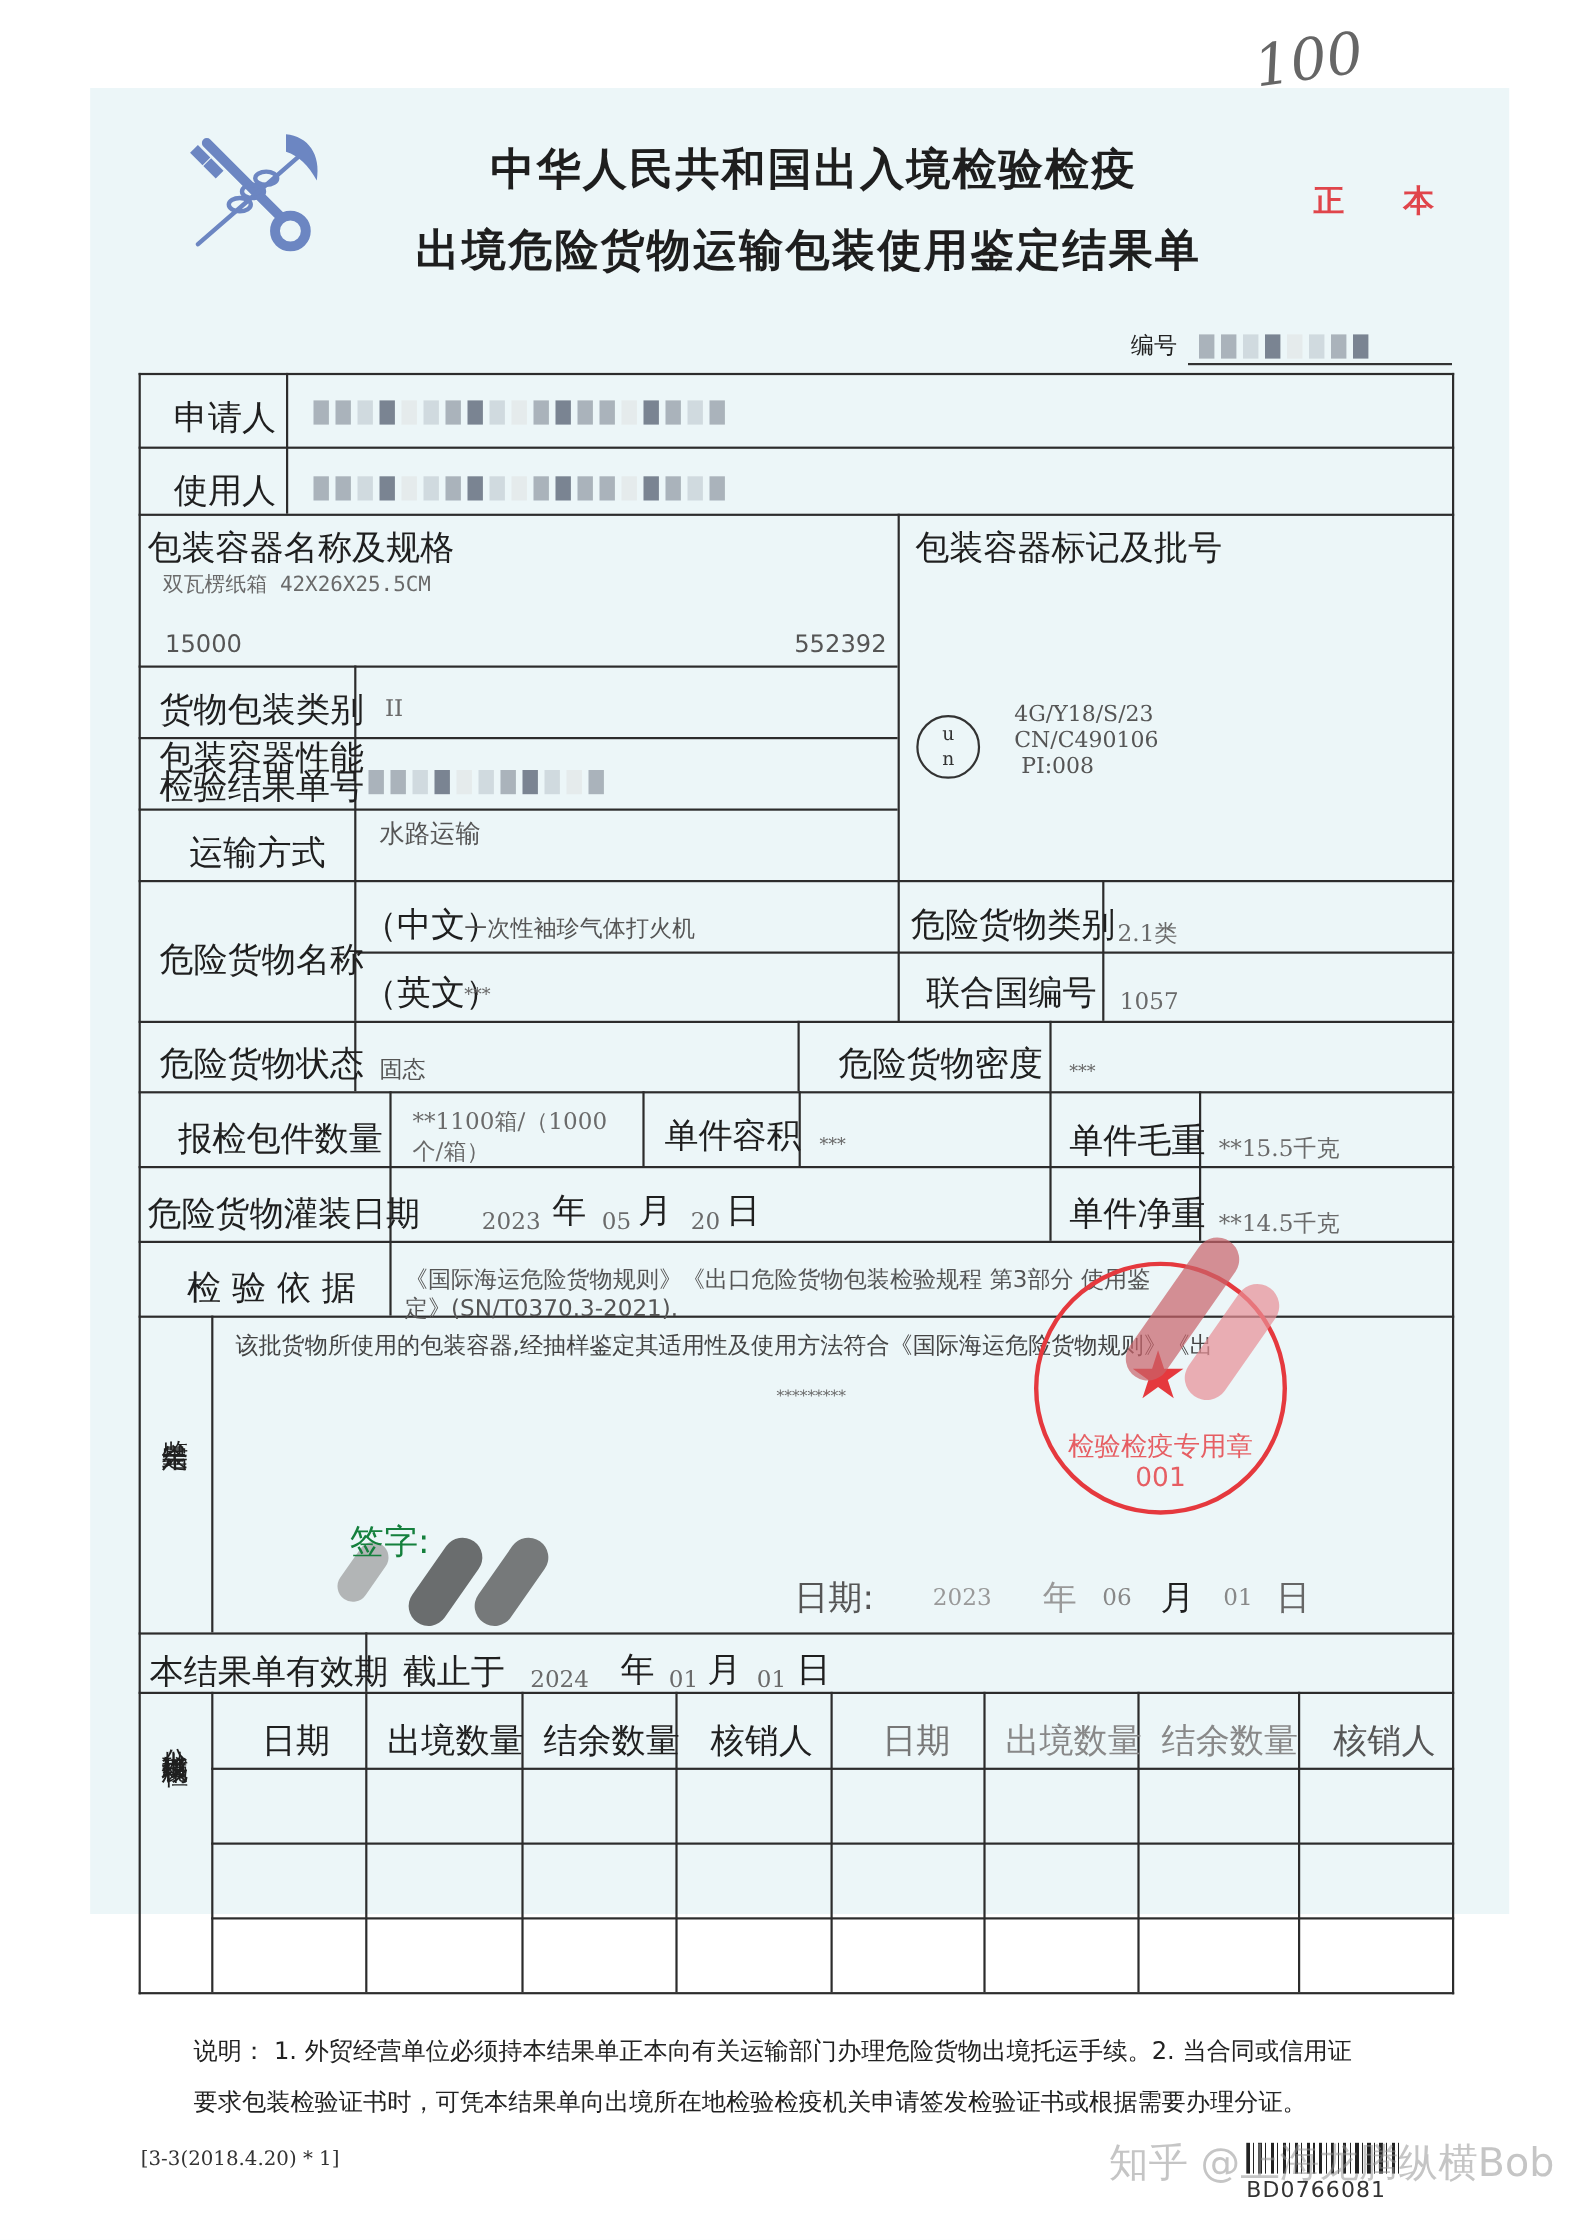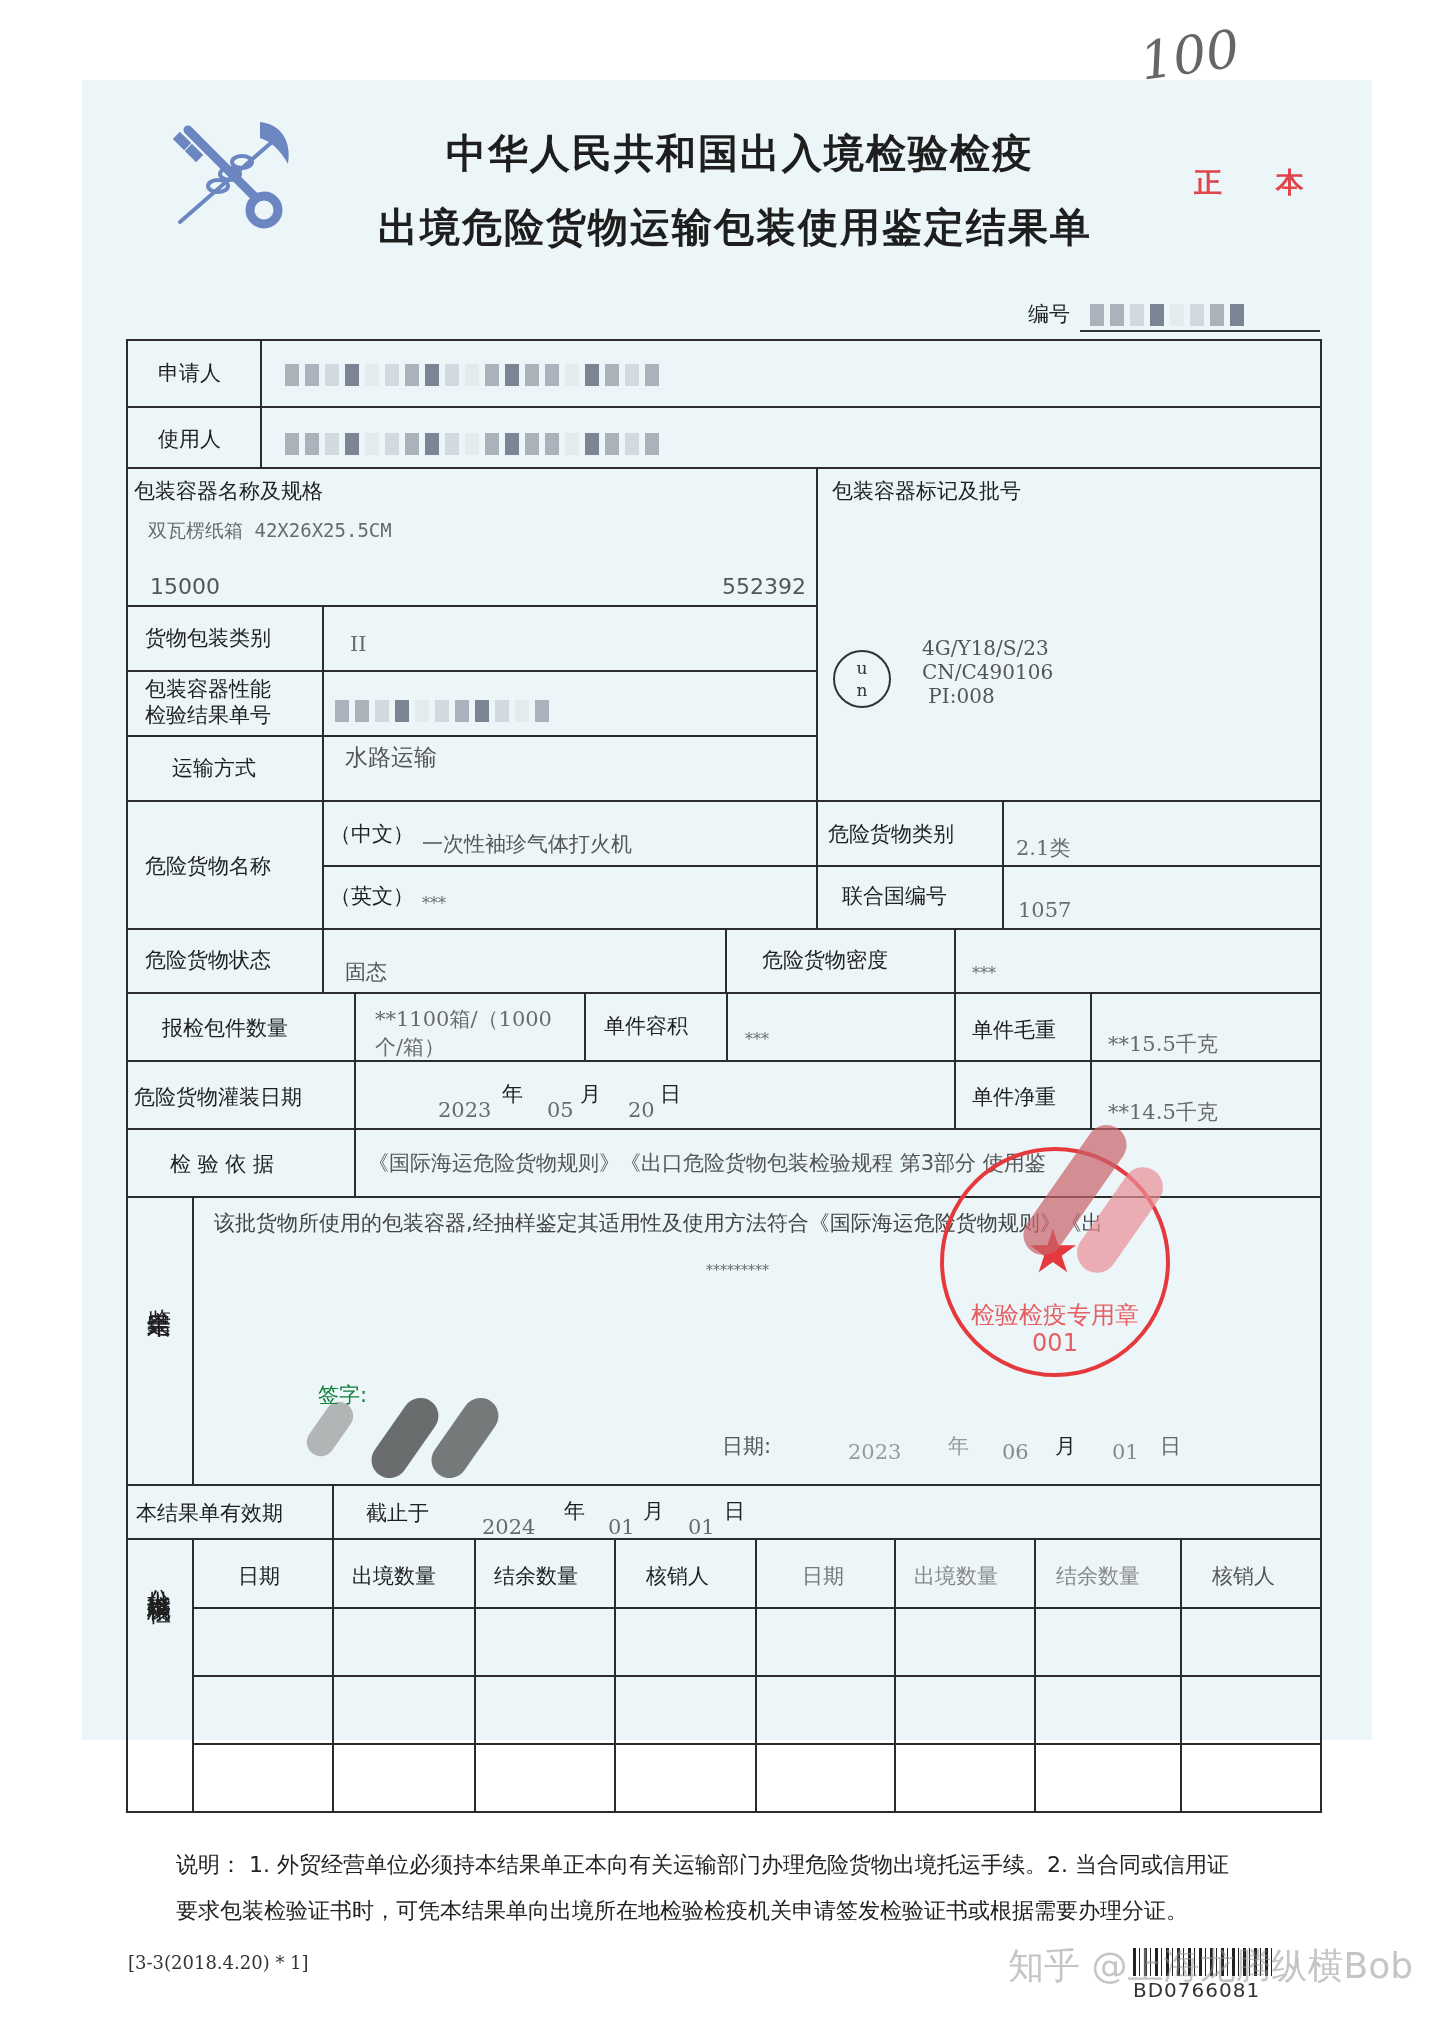--- a/index.html
+++ b/index.html
@@ -14,21 +14,21 @@
   .zhengben { position: absolute; left: 1194px; top: 164px; font-size: 28px; color: #e0454b; font-weight: bold; letter-spacing: 22px; }
   .serial { position: absolute; left: 1028px; top: 300px; font-size: 21px; color: #222; text-align: right; }
   .serial-line { position: absolute; left: 1080px; top: 330px; width: 240px; border-top: 2px solid #333; }
   .blur { position: absolute; display: flex; gap: 6px; align-items: center; }
   .blur i { display: inline-block; width: 14px; height: 22px; background: #9aa3ab; opacity: .8; }
   .blur i:nth-child(3n) { background: #c9d3d8; }
   .blur i:nth-child(4n) { background: #5e6878; }
   .blur i:nth-child(5n) { background: #e3e8e9; }
   .line-h { position: absolute; border-top: 2px solid #2c2c2c; }
   .line-v { position: absolute; border-left: 2px solid #2c2c2c; }
-  .lbl { position: absolute; font-size: 21px; color: #1f1f1f; white-space: nowrap; }
+  .lbl { position: absolute; font-size: 31px; color: #1f1f1f; white-space: nowrap; }
   .val { position: absolute; font-family: "DejaVu Serif", serif; font-size: 21px; color: #6a6a6a; white-space: nowrap; }
   .valsans { position: absolute; font-family: "DejaVu Sans", sans-serif; font-size: 22px; color: #555; white-space: nowrap; }
   .vert { position: absolute; font-size: 24px; color: #1f1f1f; writing-mode: vertical-rl; text-orientation: upright; letter-spacing: 2px; }
   .un { position: absolute; left: 833px; top: 650px; width: 58px; height: 58px; border: 2px solid #333; border-radius: 50%; text-align: center; font-family: "DejaVu Serif", serif; font-size: 17px; line-height: 22px; padding-top: 5px; color: #333; }
   .mark { position: absolute; left: 922px; top: 636px; font-family: "DejaVu Serif", serif; font-size: 20px; line-height: 24px; color: #555; white-space: pre; }
   .stamp { position: absolute; left: 940px; top: 1147px; width: 230px; height: 230px; border: 4px solid #e5393e; border-radius: 50%; }
   .stamp-text { position: absolute; left: 0; width: 100%; text-align: center; color: #e5393e; opacity: .8; }
   .stamp-star { position: absolute; left: 82px; top: 65px; font-size: 60px; color: #e5393e; }
   .smear { position: absolute; border-radius: 20px; transform: rotate(-55deg); opacity: .7; }
   .note { position: absolute; left: 128px; font-size: 22px; color: #222; white-space: nowrap; margin-left: 48px; }
@@ -238,20 +238,21 @@
 <div class="val" style="left:547px;top:1098px">05</div>
 <div class="lbl" style="left:580px;top:1080px">月</div>
 <div class="val" style="left:628px;top:1098px">20</div>
 <div class="lbl" style="left:660px;top:1080px">日</div>
 <div class="lbl" style="left:972px;top:1083px">单件净重</div>
 <div class="val" style="left:1108px;top:1098px">**14.5千克</div>
 
 <div class="lbl" style="left:170px;top:1150px">检 验 依 据</div>
 <div class="valsans" style="left:368px;top:1150px;font-size:21px;line-height:26px">
     <div>《国际海运危险货物规则》《出口危险货物包装检验规程 第3部分 使用鉴</div>
+    <div>定》(SN/T0370.3-2021).</div>
   </div>
 
 <div class="vert" style="left:143px;top:1290px">鉴定结果</div>
 <div class="valsans" style="left:214px;top:1210px;font-size:21px;line-height:26px;color:#444">
     <div>该批货物所使用的包装容器,经抽样鉴定其适用性及使用方法符合《国际海运危险货物规则》《出</div>
   </div>
 <div class="val" style="left:706px;top:1262px;font-size:14px">*********</div>
 <div class="smear" style="left:300px;top:1415px;width:60px;height:28px;background:#9a9a9a"></div>
 <div class="smear" style="left:360px;top:1420px;width:90px;height:36px;background:#333"></div>
 <div class="smear" style="left:420px;top:1420px;width:90px;height:36px;background:#444"></div>

